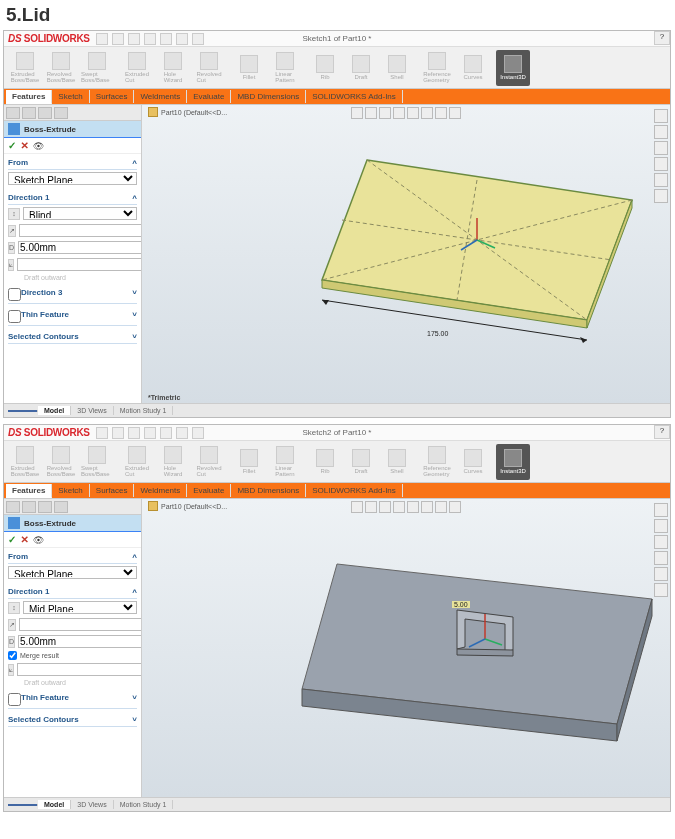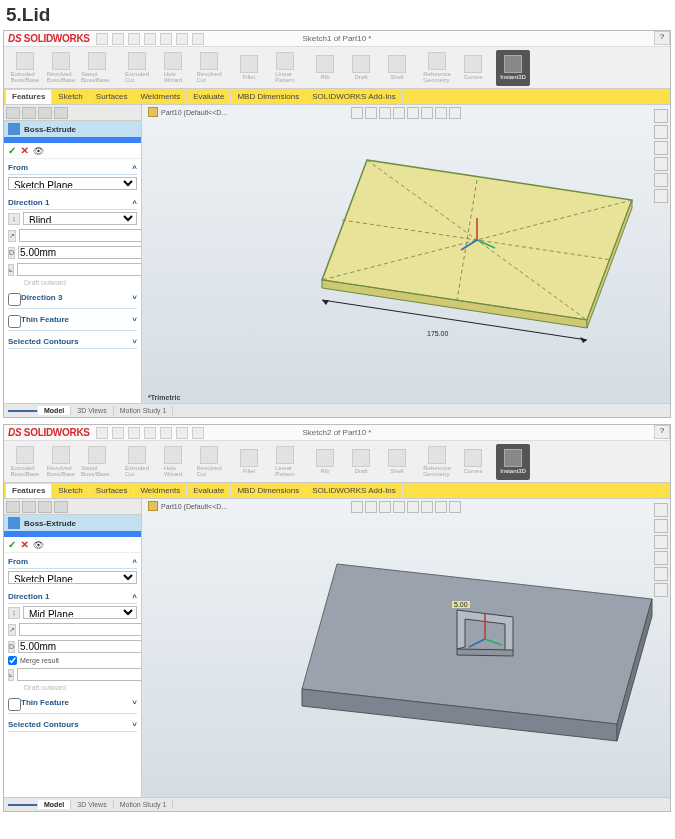--- a/index.html
+++ b/index.html
@@ -11,28 +11,28 @@
   .logo span.s { font-style: italic; }
   .titlebar .qat { display:flex; gap:4px; margin-left:6px; }
   .titlebar .qat .qbtn { width:12px; height:12px; background:#eee; border:1px solid #ccc; }
   .doc-title { position:absolute; left:50%; transform:translateX(-50%); font-size:8px; color:#666; }
   .ribbon { height: 42px; border-bottom: 1px solid #ccc; background: #f0f0f0; display:flex; padding: 2px 4px; gap:6px; align-items:center; }
   .ribbon-group { display:flex; gap:2px; }
   .ribbon-btn { display:flex; flex-direction:column; align-items:center; justify-content:center; font-size:6px; color:#aaa; width:34px; height:36px; border:1px solid transparent; }
   .ribbon-btn .ico { width:18px; height:18px; background:#e2e2e2; border:1px solid #ccc; margin-bottom:1px; }
   .ribbon-btn.highlight { background:#555; color:#fff; border-radius:2px; }
   .ribbon-btn.highlight .ico { background:#888; border-color:#aaa; }
-  .tab-row { height:16px; display:flex; align-items:center; border-bottom:1px solid #ccc; background:#fde047; padding-left:2px; }
+  .tab-row { height:16px; display:flex; align-items:center; border-bottom:1px solid #ccc; background:#f97316; padding-left:2px; }
   .tab { font-size:8px; padding:2px 6px; color:#444; border-right:1px solid #ddd; }
   .tab.active { font-weight:bold; background:#fff; border-bottom:1px solid #fff; }
   .workspace { display:flex; height: calc(100% - 16px - 42px - 16px - 14px); }
   .feature-panel { width:138px; border-right:1px solid #ccc; background:#fff; overflow:hidden; }
   .fp-tabs { height:16px; background:#eaeaea; display:flex; align-items:center; gap:2px; padding:0 2px; border-bottom:1px solid #ccc; }
   .fp-tabs .fptab { width:14px; height:12px; background:#d8d8d8; border:1px solid #bbb; }
-  .pm-header { display:flex; align-items:center; padding:2px 4px; font-size:8px; font-weight:bold; background:#c3dff2; border-bottom:6px solid #3b82f6; }
+  .pm-header { display:flex; align-items:center; padding:2px 4px; font-size:8px; font-weight:bold; background:#c3dff2; border-bottom:1px solid #3b82f6; }
   .pm-header .pm-ico { width:12px; height:12px; background:#4a90d9; margin-right:4px; }
   .pm-row { display:flex; align-items:center; gap:4px; padding:2px 4px; border-bottom:1px solid #eee; }
   .pm-ok { color:#2a8f2a; font-weight:bold; font-size:10px; }
   .pm-cancel { color:#c0392b; font-weight:bold; font-size:10px; }
   .pm-section { padding:2px 4px; }
   .pm-section .hdr { font-size:8px; font-weight:bold; color:#24578b; padding:2px 0; border-bottom:1px solid #cde; display:flex; justify-content:space-between; }
   .pm-field { display:flex; align-items:center; gap:3px; padding:2px 0; }
   .pm-field select, .pm-field input { font-size:10px; padding:1px; border:1px solid #bbb; height:13px; }
   .pm-field select { flex:1; background:#fefefe; }
   .pm-field .field-ico { width:12px; height:12px; background:#e8e8e8; border:1px solid #ccc; display:flex; align-items:center; justify-content:center; font-size:7px; color:#666; }

